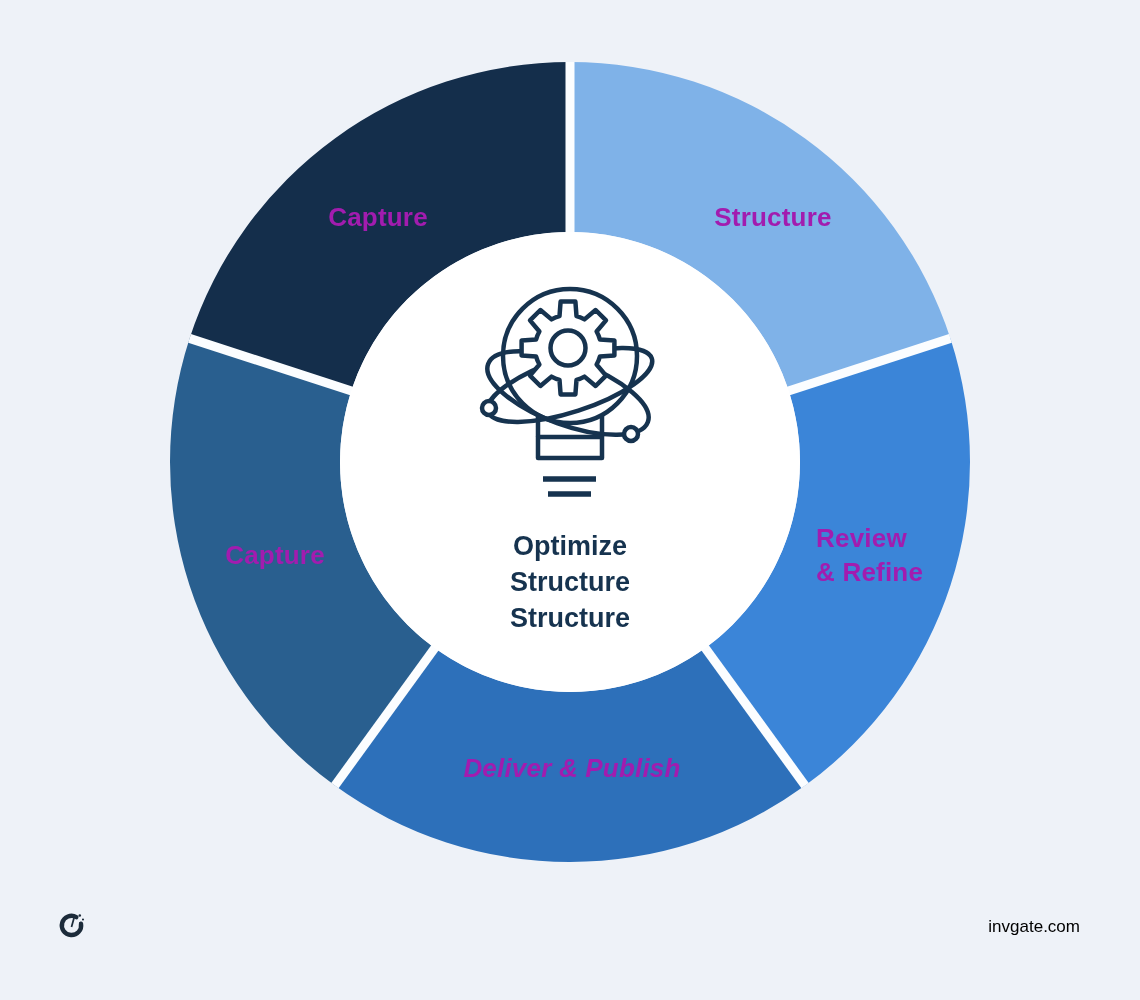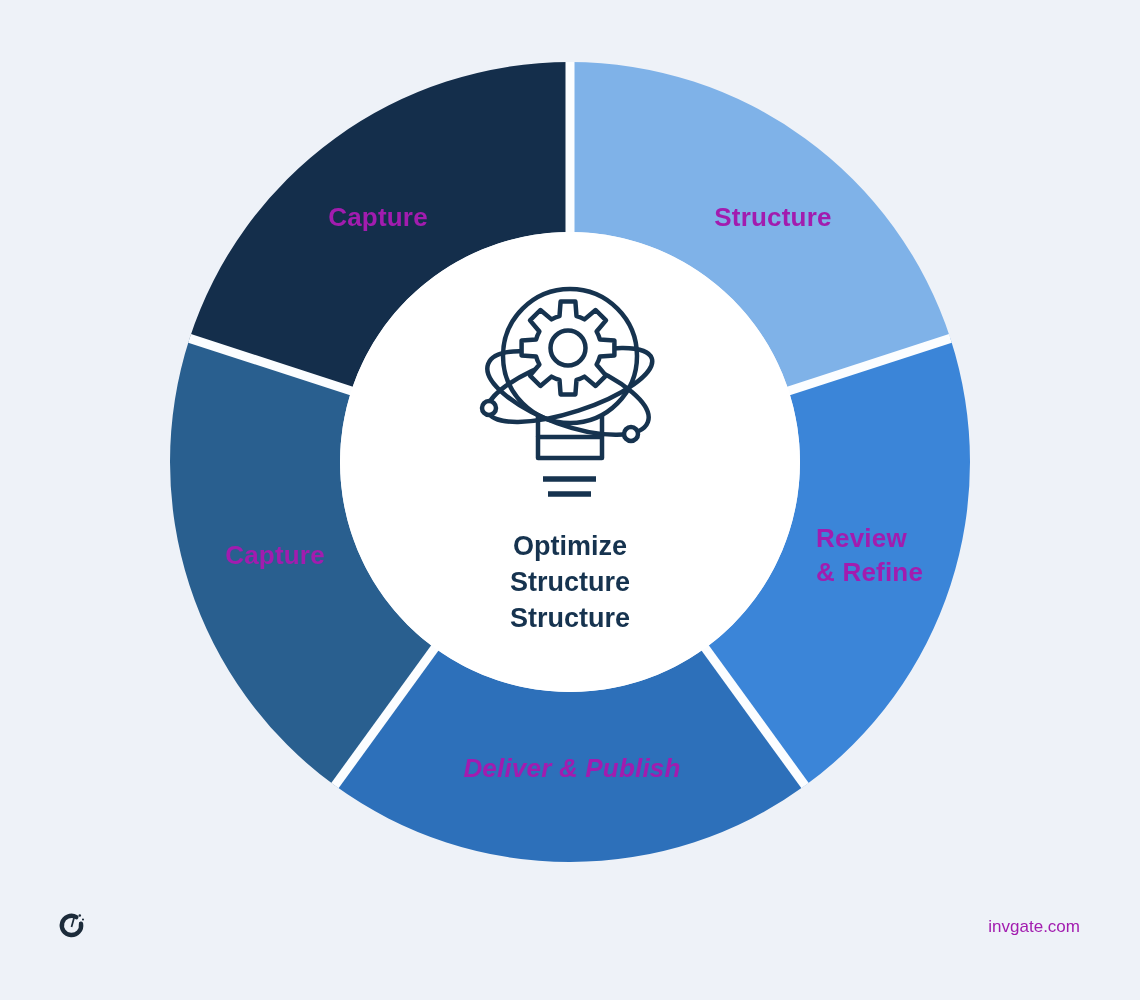--- a/index.html
+++ b/index.html
@@ -59,21 +59,21 @@
   .center-title span { display: block; }
 
   .footer-logo {
     position: absolute;
     left: 58px; top: 911px;
     width: 27px; height: 27px;
   }
   .footer-site {
     position: absolute;
     right: 60px; top: 917px;
-    color: #a21caf;
+    color: #000000;
     font-size: 17px;
     font-weight: 500;
   }
 </style>
 </head>
 <body>
 
 <div class="stage">
 
   <svg id="donut-svg" viewBox="0 0 800 800">

